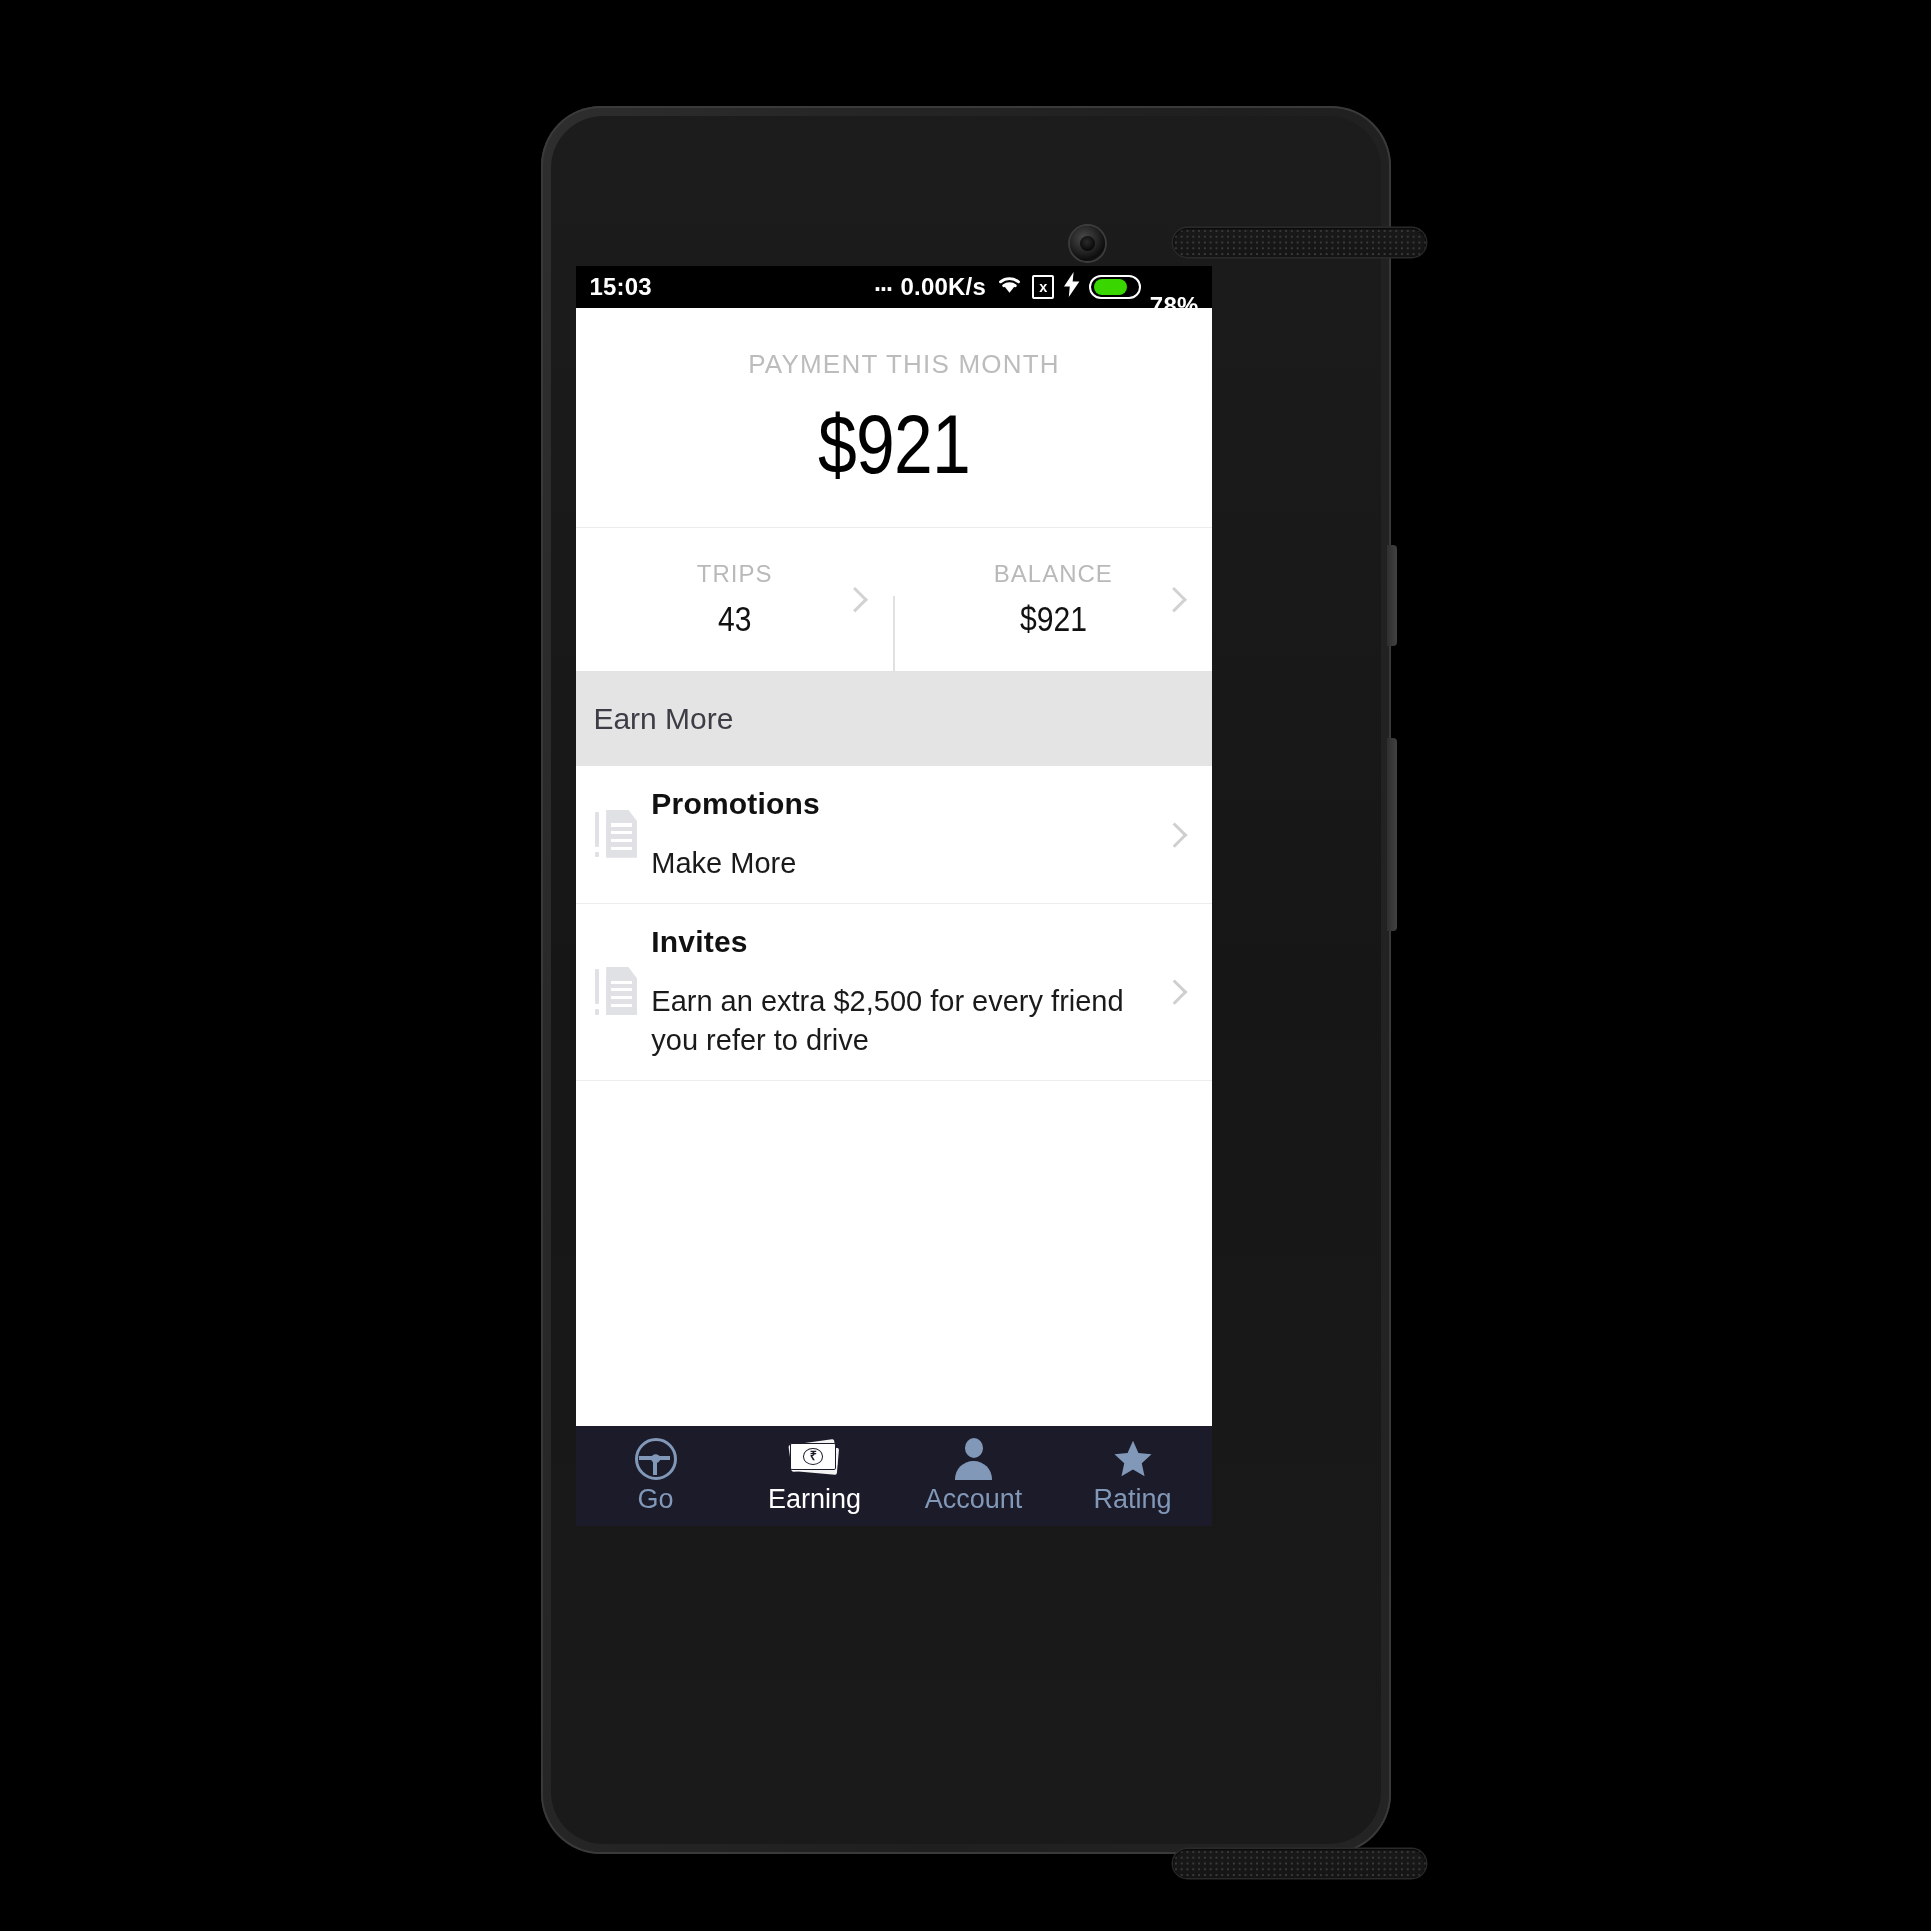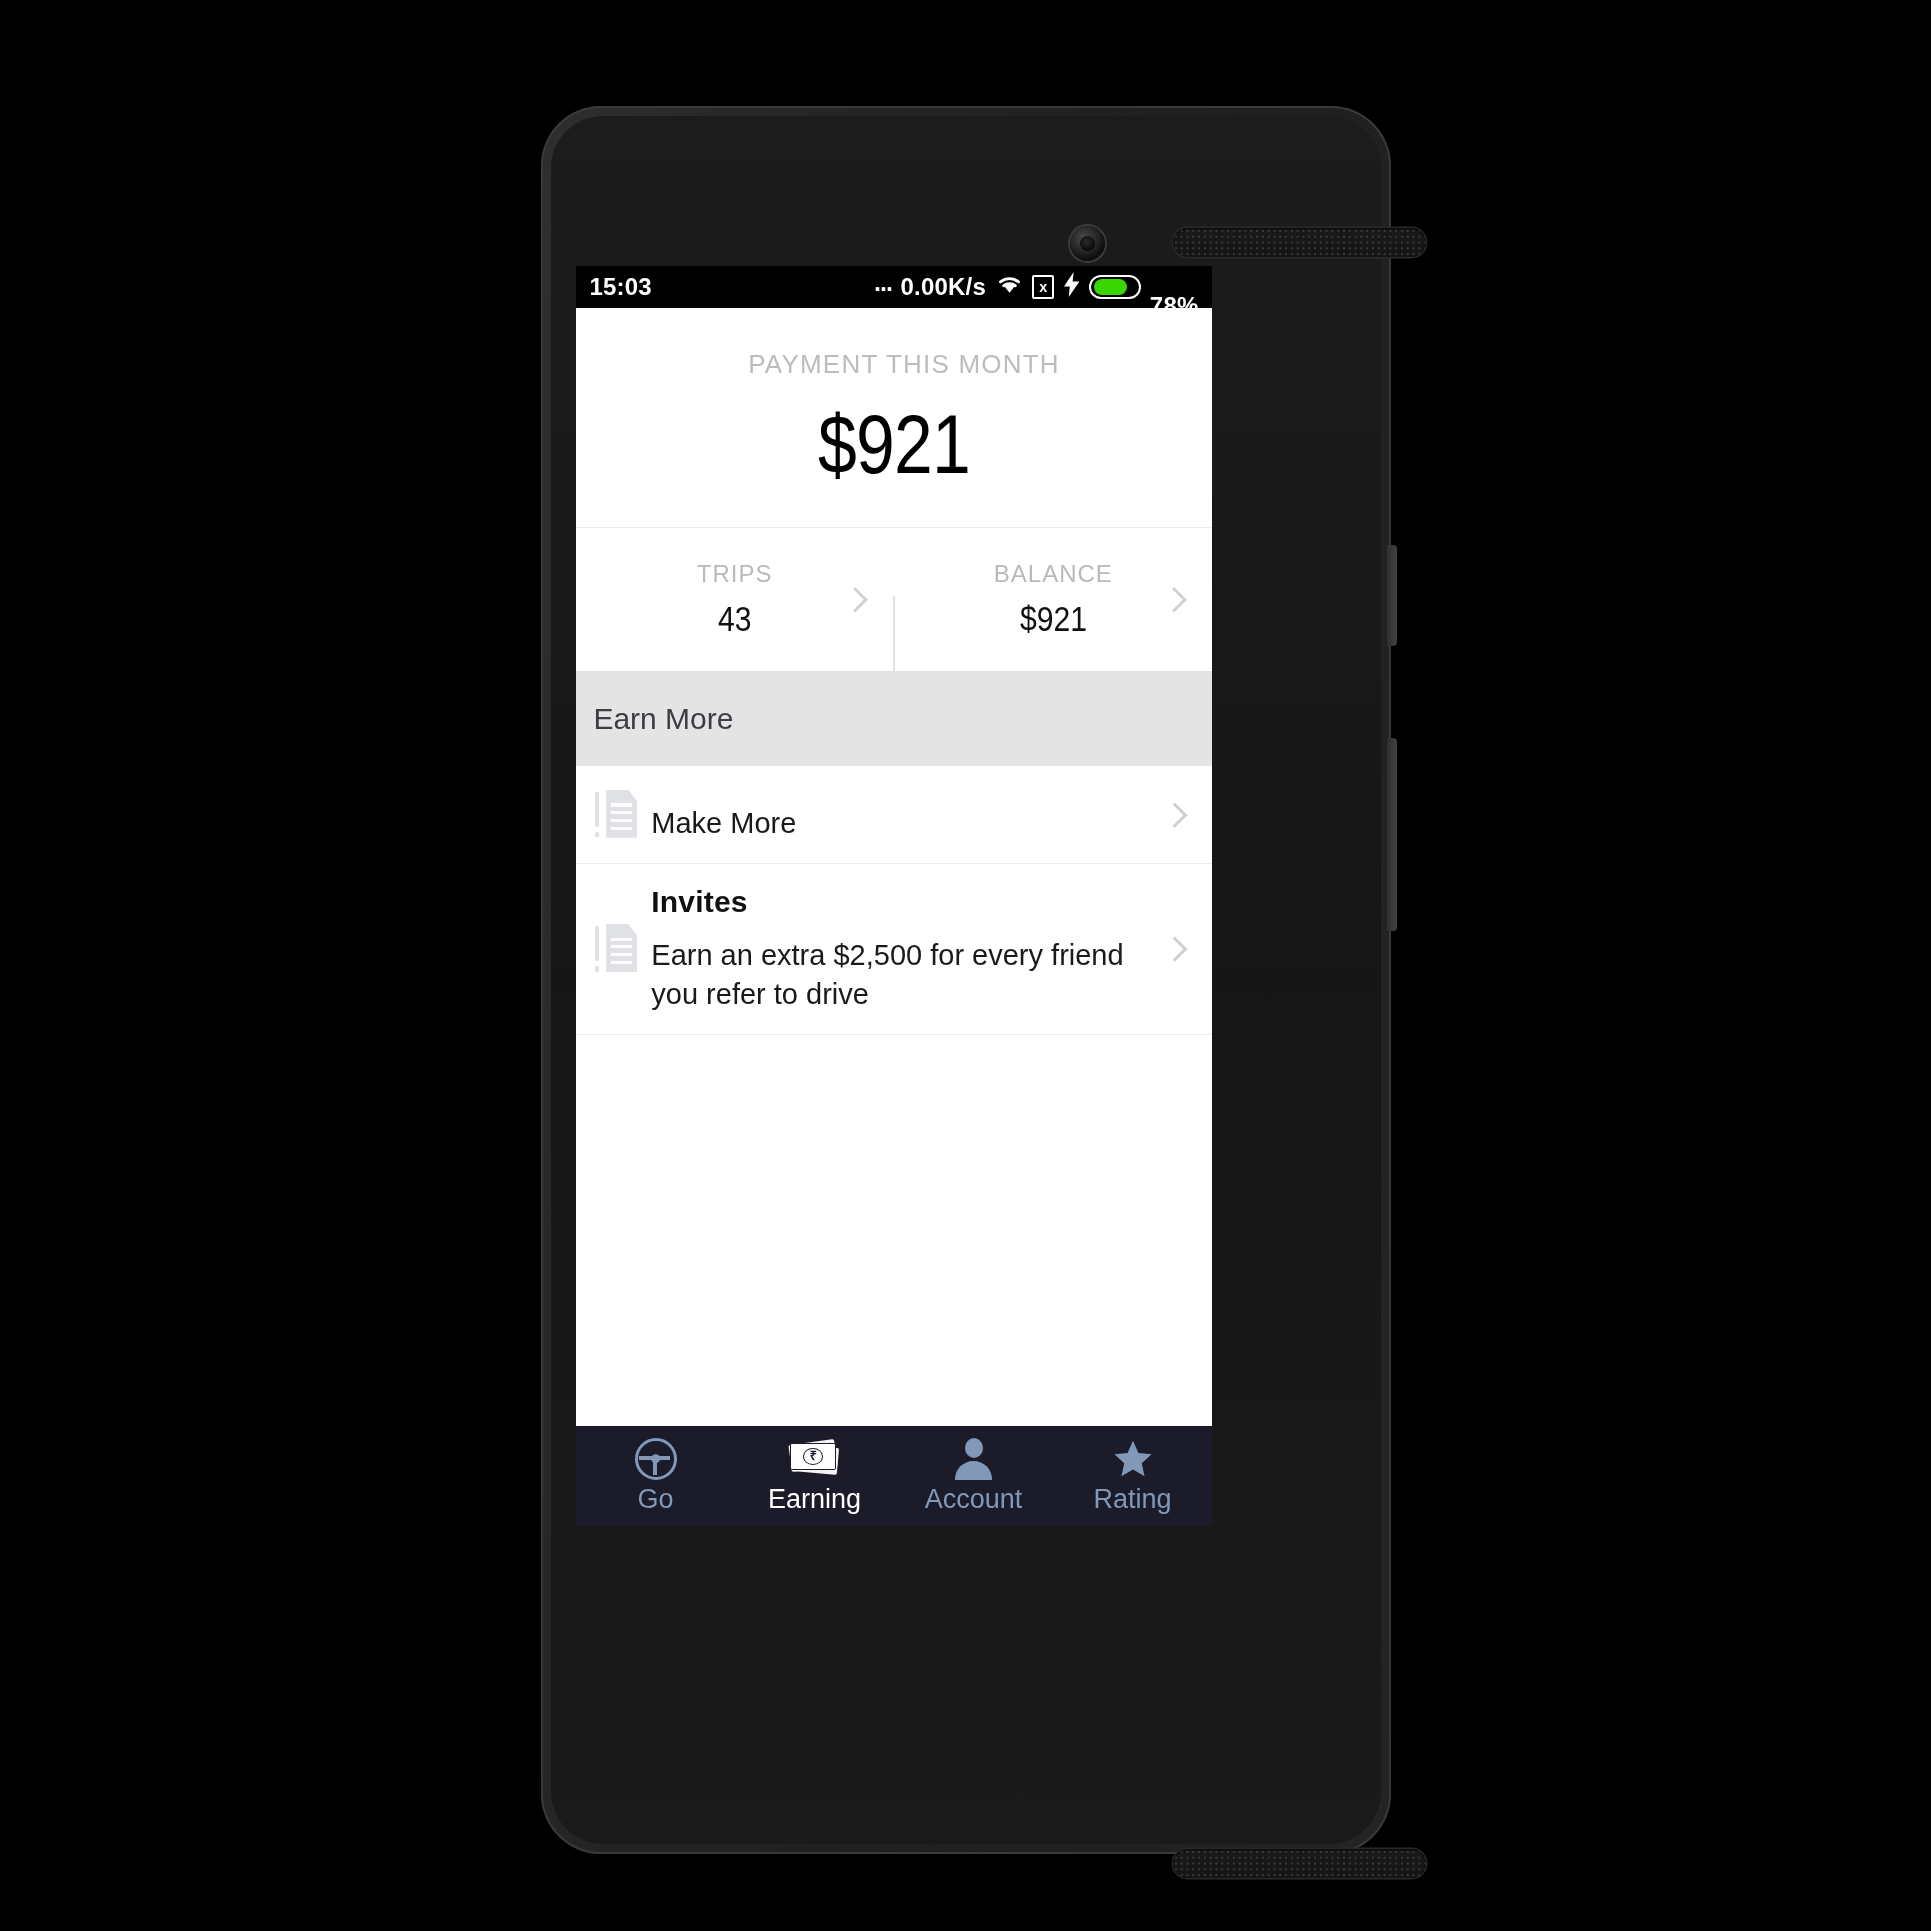--- a/index.html
+++ b/index.html
@@ -131,21 +131,21 @@
   .doc-ic{position:relative;width:46px;height:50px;}
   .doc-bar{position:absolute;left:0;top:1.9px;width:4.8px;height:35px;background:#e0e1e4;border-radius:1px;}
   .doc-dot{position:absolute;left:0;top:42px;width:4.8px;height:5.8px;background:#e0e1e4;border-radius:1px;}
   .doc-page{
     position:absolute;left:11.6px;top:0;width:31px;height:48px;background:#e0e1e4;
     clip-path:polygon(0 0,72% 0,100% 24%,100% 100%,0 100%);
   }
   .doc-line{position:absolute;left:16.4px;width:21px;height:3.4px;background:#fff;}
   .row-txt{flex:1;padding-left:5.8px;}
   .row-title{font-size:30px;font-weight:700;color:#111;letter-spacing:0.2px;}
-  .row-sub{font-size:29px;color:#1a1a1a;margin-top:17px;line-height:1.32;max-width:579px;}
+  .row-sub{font-size:29px;color:#1a1a1a;margin-top:23px;line-height:1.32;max-width:579px;}
   .row-chev{
     width:14.5px;height:14.5px;border-right:3.4px solid #cfcfcf;border-top:3.4px solid #cfcfcf;
     transform:rotate(45deg);margin-right:11.6px;flex:0 0 14.5px;
   }
 
   
   .footer{
     background:#e4e4e4;height:249px;position:relative;
   }
   .logo-wrap{position:absolute;right:21px;bottom:42px;text-align:center;width:201px;}
@@ -283,20 +283,21 @@
             <span class="doc-bar"></span>
               <span class="doc-dot"></span>
             <span class="doc-page"></span>
             <span class="doc-line" style="top:13.5px"></span>
             <span class="doc-line" style="top:21px"></span>
             <span class="doc-line" style="top:29px"></span>
             <span class="doc-line" style="top:37px"></span>
           </div>
         </div>
         <div class="row-txt">
+          <div class="row-title">Promotions</div>
           <div class="row-sub">Make More</div>
         </div>
         <span class="row-chev"></span>
       </div>
 
       <div class="row">
         <div class="row-ic">
           <div class="doc-ic">
             <span class="doc-bar"></span>
               <span class="doc-dot"></span>

